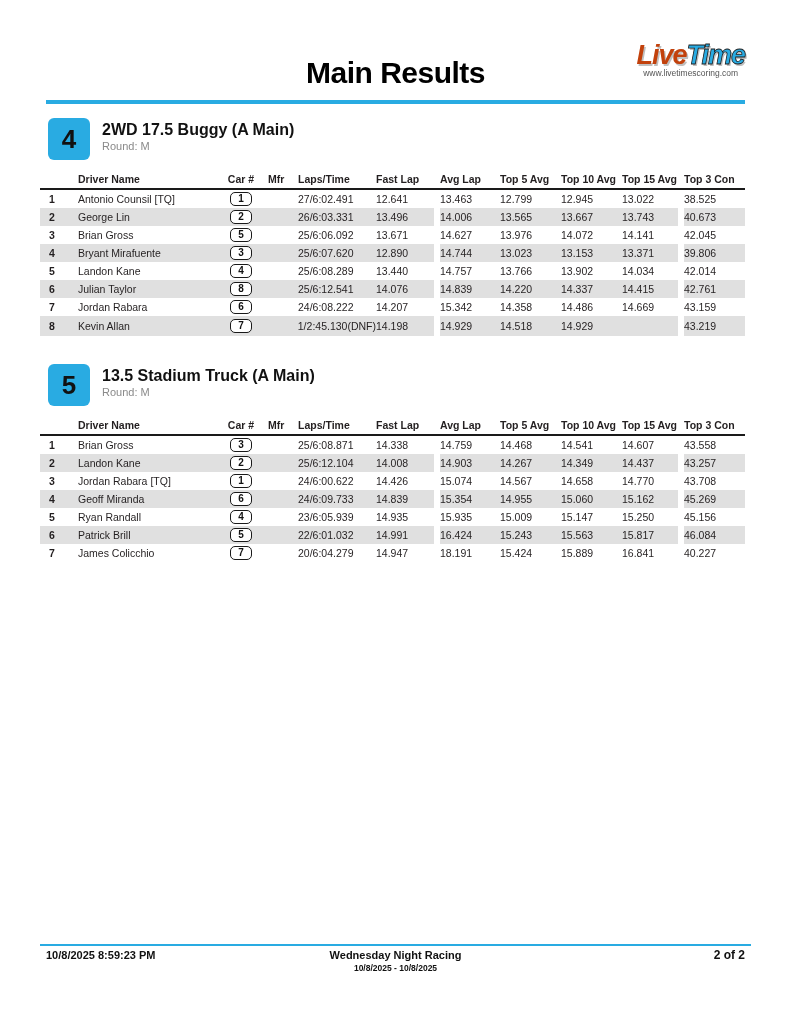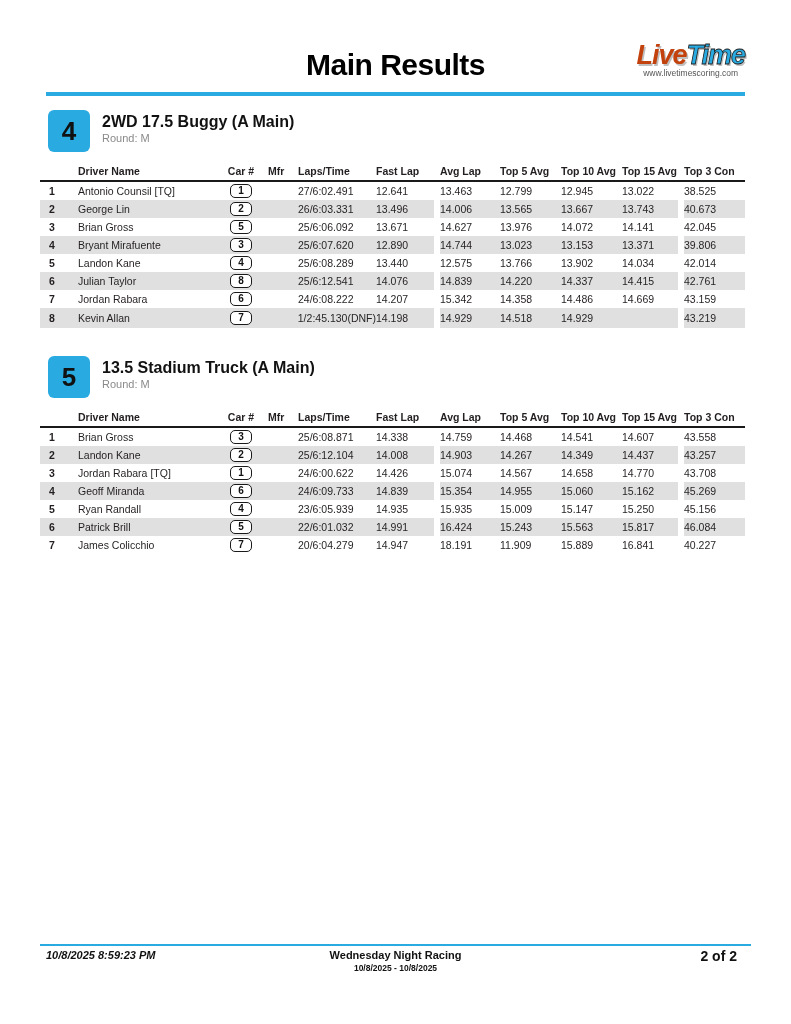--- a/index.html
+++ b/index.html
@@ -5,21 +5,21 @@
   :root { --accent:#29ABE2; --stripe:#E0E0E0; --ink:#231F20; }
   * { box-sizing:border-box; }
   html,body { margin:0; padding:0; background:#fff; }
   .page {
     position:relative; width:791px; height:1024px; background:#fff;
     font-family:"Liberation Sans", sans-serif; color:var(--ink); overflow:hidden;
   }
   
   .header { position:relative; padding-top:48px; }
   .page-title {
-    margin:0; text-align:center; font-size:30px; font-weight:bold;
+    margin:8px; text-align:center; font-size:30px; font-weight:bold;
     letter-spacing:-0.5px; color:#000;
   }
   .logo { position:absolute; top:42px; right:46px; text-align:center; line-height:1; }
   .logo-text {
     font-style:italic; font-weight:bold; font-size:27px; letter-spacing:-1px;
     text-shadow:1.5px 1.5px 0 rgba(0,0,0,0.25);
     white-space:nowrap;
   }
   .logo-live { color:#c2410c; }
   .logo-time { color:var(--accent); -webkit-text-stroke:0.8px #1a1a1a; }
@@ -60,22 +60,22 @@
   .car-badge {
     display:inline-block; border:1.5px solid #1a1a1a; border-radius:5px;
     background:#fff; min-width:22px; padding:0 4px; text-align:center;
     font-weight:bold; font-size:10px; line-height:12px; color:#111;
   }
 
   
   .footer { position:absolute; top:944px; left:40px; right:40px; }
   .footer-rule { height:2px; background:var(--accent); }
   .footer-row { position:relative; padding-top:3px; }
-  .footer-left { position:absolute; left:6px; top:3px; font-weight:bold; font-size:11px; color:#111;font-style:italic; }
-  .footer-right { position:absolute; right:14px; top:2px; font-weight:bold; font-size:14px; color:#111;margin-left:18px; }
+  .footer-left { position:absolute; left:6px; top:3px; font-weight:bold; font-size:11px; color:#111; }
+  .footer-right { position:absolute; right:6px; top:2px; font-weight:bold; font-size:12px; color:#111;margin-left:18px; }
   .footer-center { text-align:center; font-weight:bold; font-size:11px; color:#111; }
   .footer-sub { font-size:8.5px; margin-top:2px; font-weight:bold; }
 </style>
 </head>
 <body>
 
 <div class="page">
 
   <div class="header">
     <h1 class="page-title">Main Results</h1>
@@ -182,21 +182,21 @@
           <div class="trow">
             <div class="cell c-pos">5</div>
             <div class="cell c-driver">Landon Kane</div>
             <div class="cell c-car">
               <span class="car-badge">4</span>
             </div>
             <div class="cell c-mfr"></div>
             <div class="cell c-laps">25/6:08.289</div>
             <div class="cell c-fast">13.440</div>
             <div class="cell c-gap1 gap"></div>
-            <div class="cell c-avg">12.575</div>
+            <div class="cell c-avg">14.757</div>
             <div class="cell c-top5">13.766</div>
             <div class="cell c-top10">13.902</div>
             <div class="cell c-top15">14.034</div>
             <div class="cell c-gap2 gap"></div>
             <div class="cell c-top3">42.014</div>
           </div>
           <div class="trow striped">
             <div class="cell c-pos">6</div>
             <div class="cell c-driver">Julian Taylor</div>
             <div class="cell c-car">
@@ -382,21 +382,21 @@
             <div class="cell c-pos">7</div>
             <div class="cell c-driver">James Colicchio</div>
             <div class="cell c-car">
               <span class="car-badge">7</span>
             </div>
             <div class="cell c-mfr"></div>
             <div class="cell c-laps">20/6:04.279</div>
             <div class="cell c-fast">14.947</div>
             <div class="cell c-gap1 gap"></div>
             <div class="cell c-avg">18.191</div>
-            <div class="cell c-top5">11.909</div>
+            <div class="cell c-top5">15.424</div>
             <div class="cell c-top10">15.889</div>
             <div class="cell c-top15">16.841</div>
             <div class="cell c-gap2 gap"></div>
             <div class="cell c-top3">40.227</div>
           </div>
         </div>
       </div>
     </div>
 
   <div class="footer">

